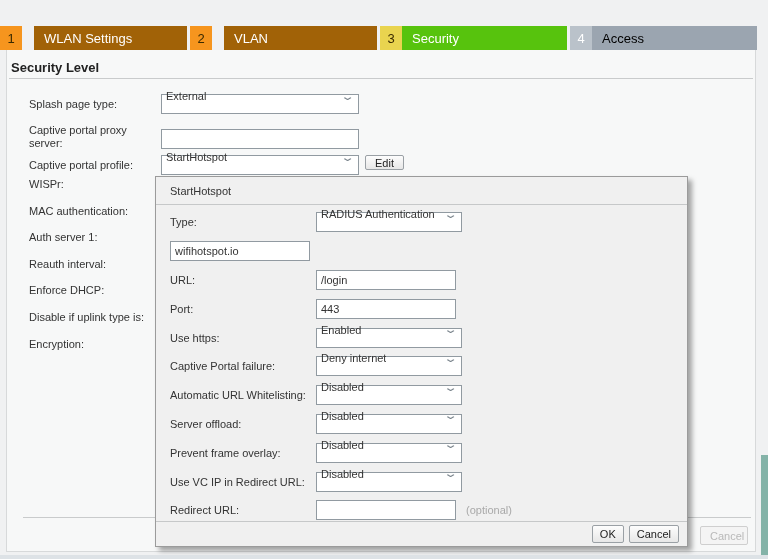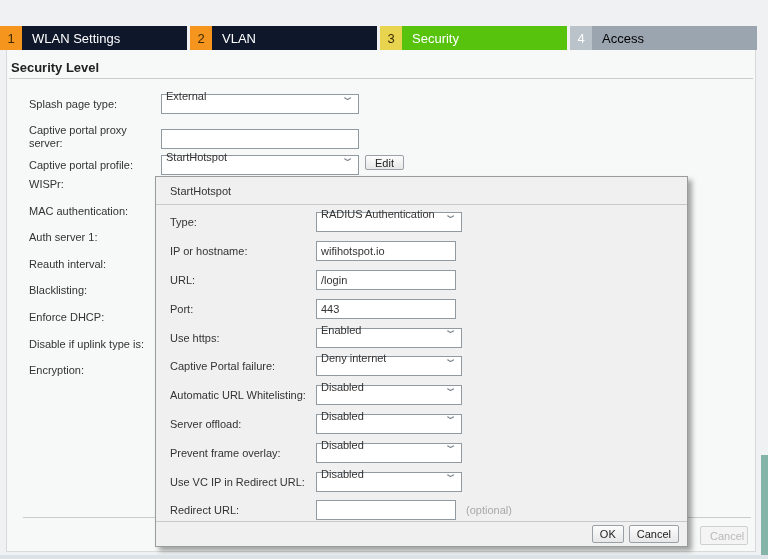--- a/index.html
+++ b/index.html
@@ -26,21 +26,21 @@
   .tab { flex:1; display:flex; height:24px; cursor:pointer; }
   .tab .num {
     width:22px; display:flex; align-items:center; justify-content:center;
     font-size:13px; color:#3a2a00;
   }
   .tab .lbl {
     flex:1; display:flex; align-items:center; padding-left:10px;
     font-size:13px; color:#fff;
   }
   .tab.done .num   { background:#f6951e; }
-  .tab.done .lbl   { background:#0f172a; }
+  .tab.done .lbl   { background:#a16207;margin-left:12px; }
   .tab.active .num { background:#e9d44f; }
   .tab.active .lbl { background:#57c30d; }
   .tab.pending .num{ background:#bac2ca; color:#fff; }
   .tab.pending .lbl{ background:#9ba5b0; color:#000000; }
   
   .frame {
     position:absolute; left:6px; top:50px; right:12px; bottom:7px;
     background:#f7f8f8; border:1px solid #d7d9da; border-top:none;
   }
   .sec-heading { position:absolute; left:4px; top:10px; font-size:13px; font-weight:bold; color:#222; }
@@ -142,21 +142,20 @@
         <span class="chev">⌄</span>
       </div>
     </div>
     <button class="btn" style="position:absolute; left:358px; top:105px;">Edit</button>
 
     <ul class="left-list">
       <li>WISPr:</li>
       <li>MAC authentication:</li>
       <li>Auth server 1:</li>
       <li>Reauth interval:</li>
-      <li>Blacklisting:</li>
       <li>Enforce DHCP:</li>
       <li>Disable if uplink type is:</li>
       <li>Encryption:</li>
     </ul>
 
     <div class="main-footer-rule"></div>
     <button class="btn disabled main-cancel" disabled="">Cancel</button>
   </div>
 
   <div class="popup">
@@ -165,21 +164,20 @@
 
     <div style="padding-top:3px;">
       <div class="prow">
         <span class="plbl">Type:</span>
         <div class="sel">
           <span class="txt">RADIUS Authentication</span>
           <span class="chev">⌄</span>
         </div>
       </div>
       <div class="prow">
-        <span class="plbl">IP or hostname:</span>
         <span class="inp-wrap"><input class="inp" value="wifihotspot.io" style=""></span>
       </div>
       <div class="prow">
         <span class="plbl">URL:</span>
         <span class="inp-wrap"><input class="inp" value="/login" style=""></span>
       </div>
       <div class="prow">
         <span class="plbl">Port:</span>
         <span class="inp-wrap"><input class="inp" value="443" style=""></span>
       </div>

